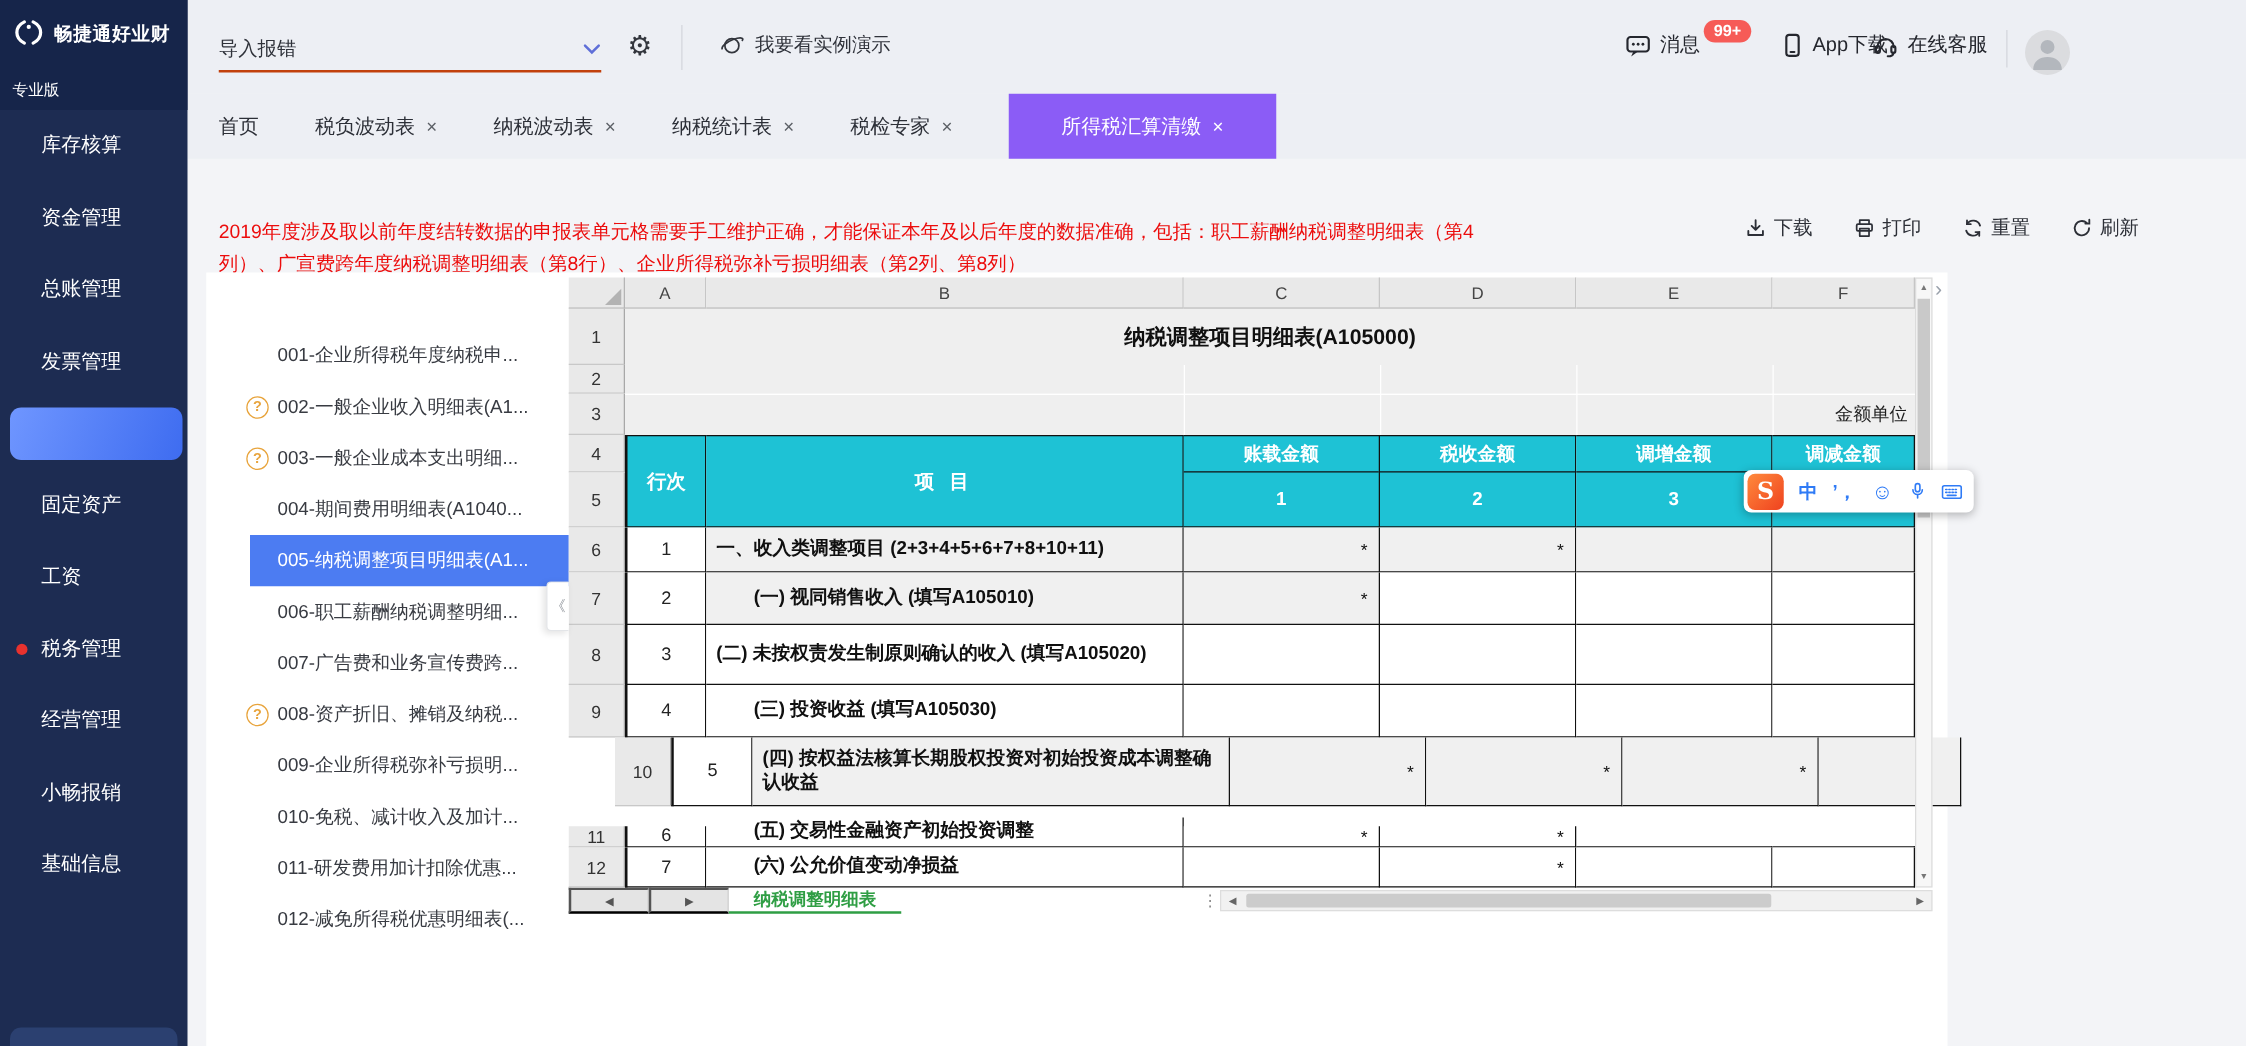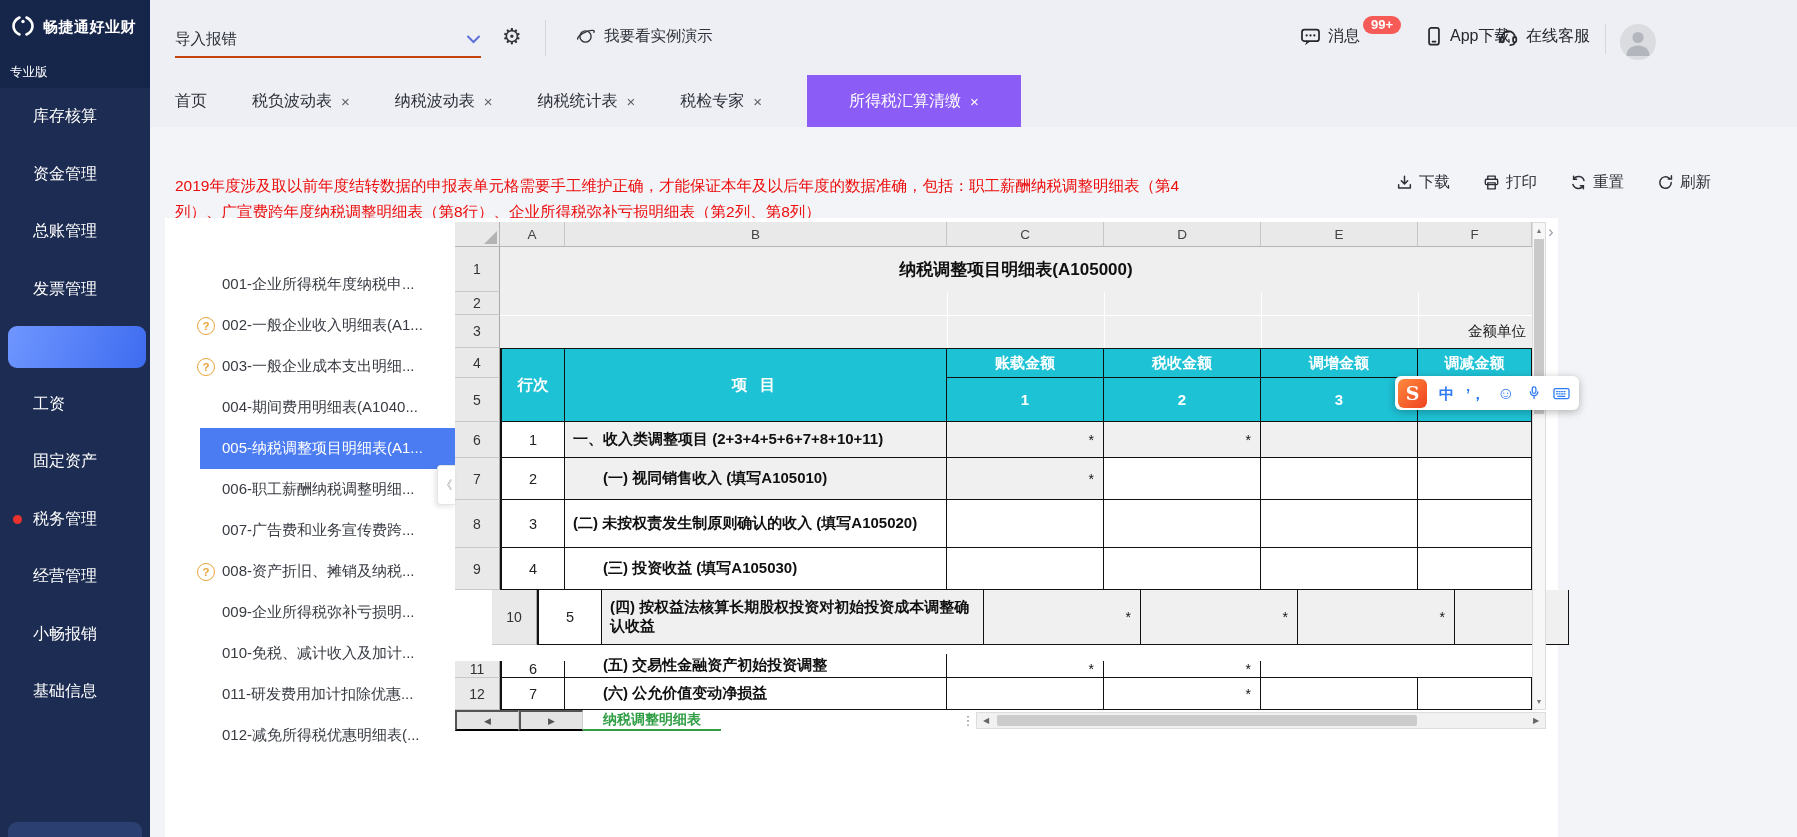--- a/index.html
+++ b/index.html
@@ -133,24 +133,24 @@
       <div class="side-item">
         <div class="t">总账管理</div>
       </div>
       <div class="side-item">
         <div class="t">发票管理</div>
       </div>
       <div class="side-item active">
         <div class="t">税务管理</div>
       </div>
       <div class="side-item">
+        <div class="t">固定资产</div>
+      </div>
+      <div class="side-item">
         <div class="t">工资</div>
-      </div>
-      <div class="side-item">
-        <div class="t">固定资产</div>
       </div>
       <div class="side-item">
         <div class="side-dot"></div>
         <div class="t">税务管理</div>
       </div>
       <div class="side-item">
         <div class="t">经营管理</div>
       </div>
       <div class="side-item">
         <div class="t">小畅报销</div>

